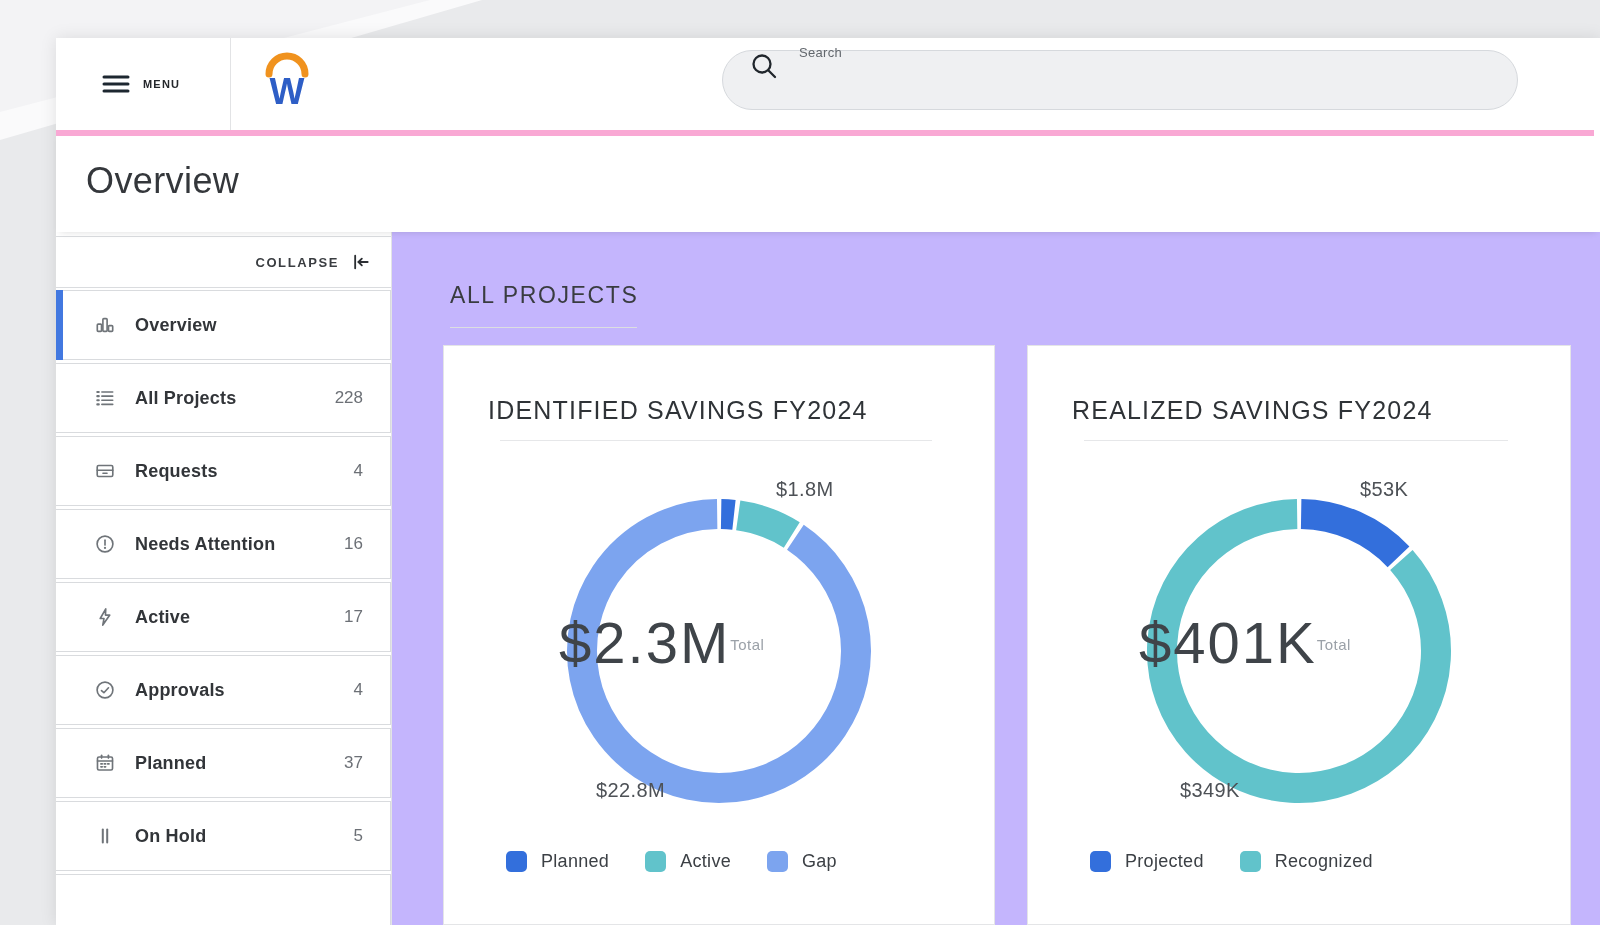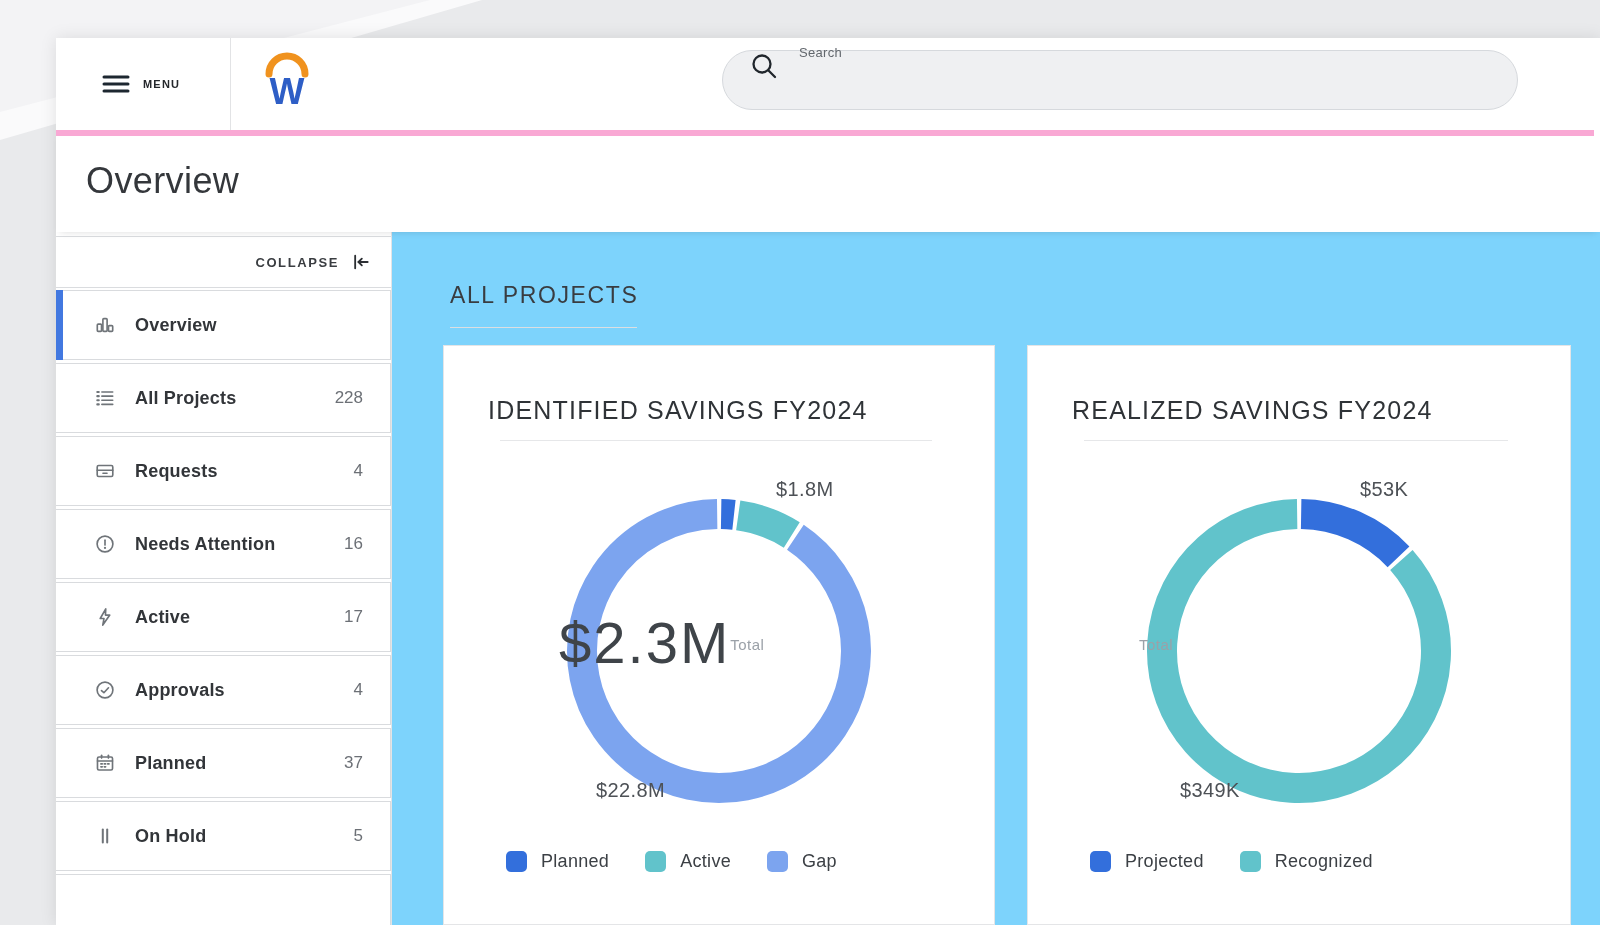--- a/index.html
+++ b/index.html
@@ -31,21 +31,21 @@
                margin-left:18px;transform:translateY(-7px);}
   .search-pill input::placeholder{color:#62676d;letter-spacing:.3px;}
 
   
   .title-band{position:absolute;left:0;top:92px;right:0;height:102px;background:#fff;
               z-index:20;box-shadow:0 4px 7px -4px rgba(0,0,0,.14);}
   .title-band h1{margin:0;padding-left:30px;line-height:102px;font-size:36px;font-weight:400;
               color:#34373b;letter-spacing:.4px;}
 
   
-  .content{position:absolute;left:0;top:194px;right:0;bottom:0;background:#7dd3fc;z-index:10;padding-left:11px;}
+  .content{position:absolute;left:0;top:194px;right:0;bottom:0;background:#c4b5fd;z-index:10;padding-left:11px;}
 
   
   .sidebar{position:absolute;left:0;top:0;bottom:0;width:336px;background:#fff;
            border-right:1px solid #e3e4e6;box-sizing:border-box;}
   .collapse-row{margin-top:4px;height:50px;border-top:1px solid #dadcdf;border-bottom:1px solid #dadcdf;
            display:flex;align-items:center;justify-content:flex-end;gap:12px;
            padding-right:20px;cursor:pointer;background:#fff;}
   .collapse-label{font-size:13px;font-weight:600;letter-spacing:1.6px;color:#3a3d41;}
   .nav-row{position:relative;height:70px;border:1px solid #d9dbde;border-left:none;
            margin-bottom:3px;margin-top:2px;background:#fff;display:flex;align-items:center;
@@ -277,20 +277,21 @@
 
         <section class="card card-1">
           <h3 class="card-title">REALIZED SAVINGS FY2024</h3>
           <div class="card-underline"></div>
           <div class="donut-box">
             <svg class="donut-svg" width="320" height="320" viewBox="0 0 320 320">
                 <circle cx="160" cy="160" r="137" fill="none" stroke="#336fdc" stroke-width="30" stroke-dasharray="109.18409894873865 751.6122881348647" transform="rotate(-89.1 160 160)"></circle>
                 <circle cx="160" cy="160" r="137" fill="none" stroke="#61c3cb" stroke-width="30" stroke-dasharray="743.0043242640287 117.79206281957465" transform="rotate(-41.63731343283582 160 160)"></circle>
               </svg>
             <div class="donut-center">
+              <span class="center-value">$401K</span>
               <span class="center-label">Total</span>
             </div>
           </div>
           <div class="legend">
               <div class="legend-item">
                 <span class="swatch" style="background:#336fdc"></span>
                 <span class="legend-label">Projected</span>
               </div>
               <div class="legend-item">
                 <span class="swatch" style="background:#61c3cb"></span>

